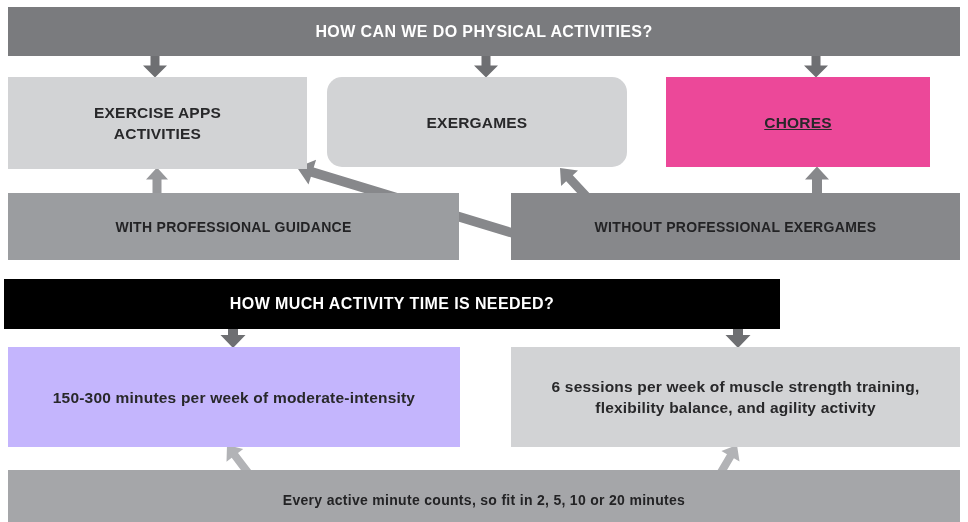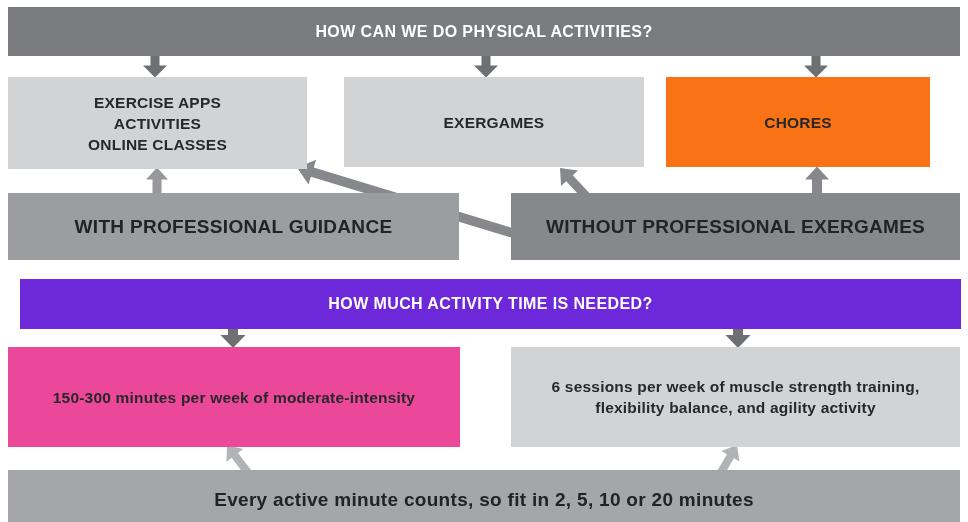--- a/index.html
+++ b/index.html
@@ -24,21 +24,21 @@
     letter-spacing:0.4px;
   }
   .light-box{
     color:#28282a;
     font-size:15.5px;
     line-height:21px;
     letter-spacing:0.2px;
   }
   .mid-box{
     color:#232325;
-    font-size:19px;
+    font-size:14px;
     letter-spacing:0.3px;
   }
   #arrow-layer{
     position:absolute;left:0;top:0;z-index:1;
   }
   .line{display:block;}
 </style>
 </head>
 <body>
 
@@ -58,44 +58,43 @@
       <polygon points="723.5,476.0 733.9,458.2 739.5,461.5 737.0,445.0 721.4,450.9 727.0,454.2 716.5,472.0" fill="#b2b3b6"></polygon>
     </svg>
 
   <div class="box banner" id="banner1" style="left: 8px; top: 7px; width: 952px; height: 49px; background: rgb(122, 123, 126);">
     <span class="line">HOW CAN WE DO PHYSICAL ACTIVITIES?</span>
   </div>
 
   <div class="box light-box" style="left: 8px; top: 77px; width: 299px; height: 92px; background: rgb(210, 211, 213);">
     <span class="line">EXERCISE APPS</span>
     <span class="line">ACTIVITIES</span>
-    <span class="line">ONLINE CLASSES</span>
   </div>
 
-  <div class="box light-box" style="left: 344px; top: 77px; width: 300px; height: 90px; background: rgb(210, 211, 213);">
+  <div class="box light-box" style="left: 327px; top: 77px; width: 300px; height: 90px; background: rgb(210, 211, 213); border-radius: 15px;">
     <span class="line">EXERGAMES</span>
   </div>
 
-  <div class="box light-box" style="left: 666px; top: 77px; width: 264px; height: 90px; background: #f97316;">
+  <div class="box light-box" style="left: 666px; top: 77px; width: 264px; height: 90px; background: #ec4899; text-decoration: underline;">
     <span class="line">CHORES</span>
   </div>
 
   <div class="box mid-box" id="with-box" style="left: 8px; top: 193px; width: 451px; height: 67px; background: rgb(155, 157, 160);">
     <span class="line">WITH PROFESSIONAL GUIDANCE</span>
   </div>
 
   <div class="box mid-box" id="without-box" style="left: 511px; top: 193px; width: 449px; height: 67px; background: rgb(135, 136, 139);">
     <span class="line">WITHOUT PROFESSIONAL EXERGAMES</span>
   </div>
 
-  <div class="box banner" id="banner2" style="left: 20px; top: 279px; width: 941px; height: 50px; background: #6d28d9;">
+  <div class="box banner" id="banner2" style="left: 4px; top: 279px; width: 776px; height: 50px; background: #000000;">
     <span class="line">HOW MUCH ACTIVITY TIME IS NEEDED?</span>
   </div>
 
-  <div class="box light-box" style="left: 8px; top: 347px; width: 452px; height: 100px; background: #ec4899;">
+  <div class="box light-box" style="left: 8px; top: 347px; width: 452px; height: 100px; background: #c4b5fd;">
     <span class="line">150-300 minutes per week of moderate-intensity</span>
   </div>
 
   <div class="box light-box" style="left: 511px; top: 347px; width: 449px; height: 100px; background: rgb(210, 211, 213);">
     <span class="line">6 sessions per week of muscle strength training,</span>
     <span class="line">flexibility balance, and agility activity</span>
   </div>
 
   <div class="box mid-box" id="footer-box" style="left: 8px; top: 470px; width: 952px; height: 60px; background: rgb(165, 166, 169);">
     <span class="line">Every active minute counts, so fit in 2, 5, 10 or 20 minutes</span>

